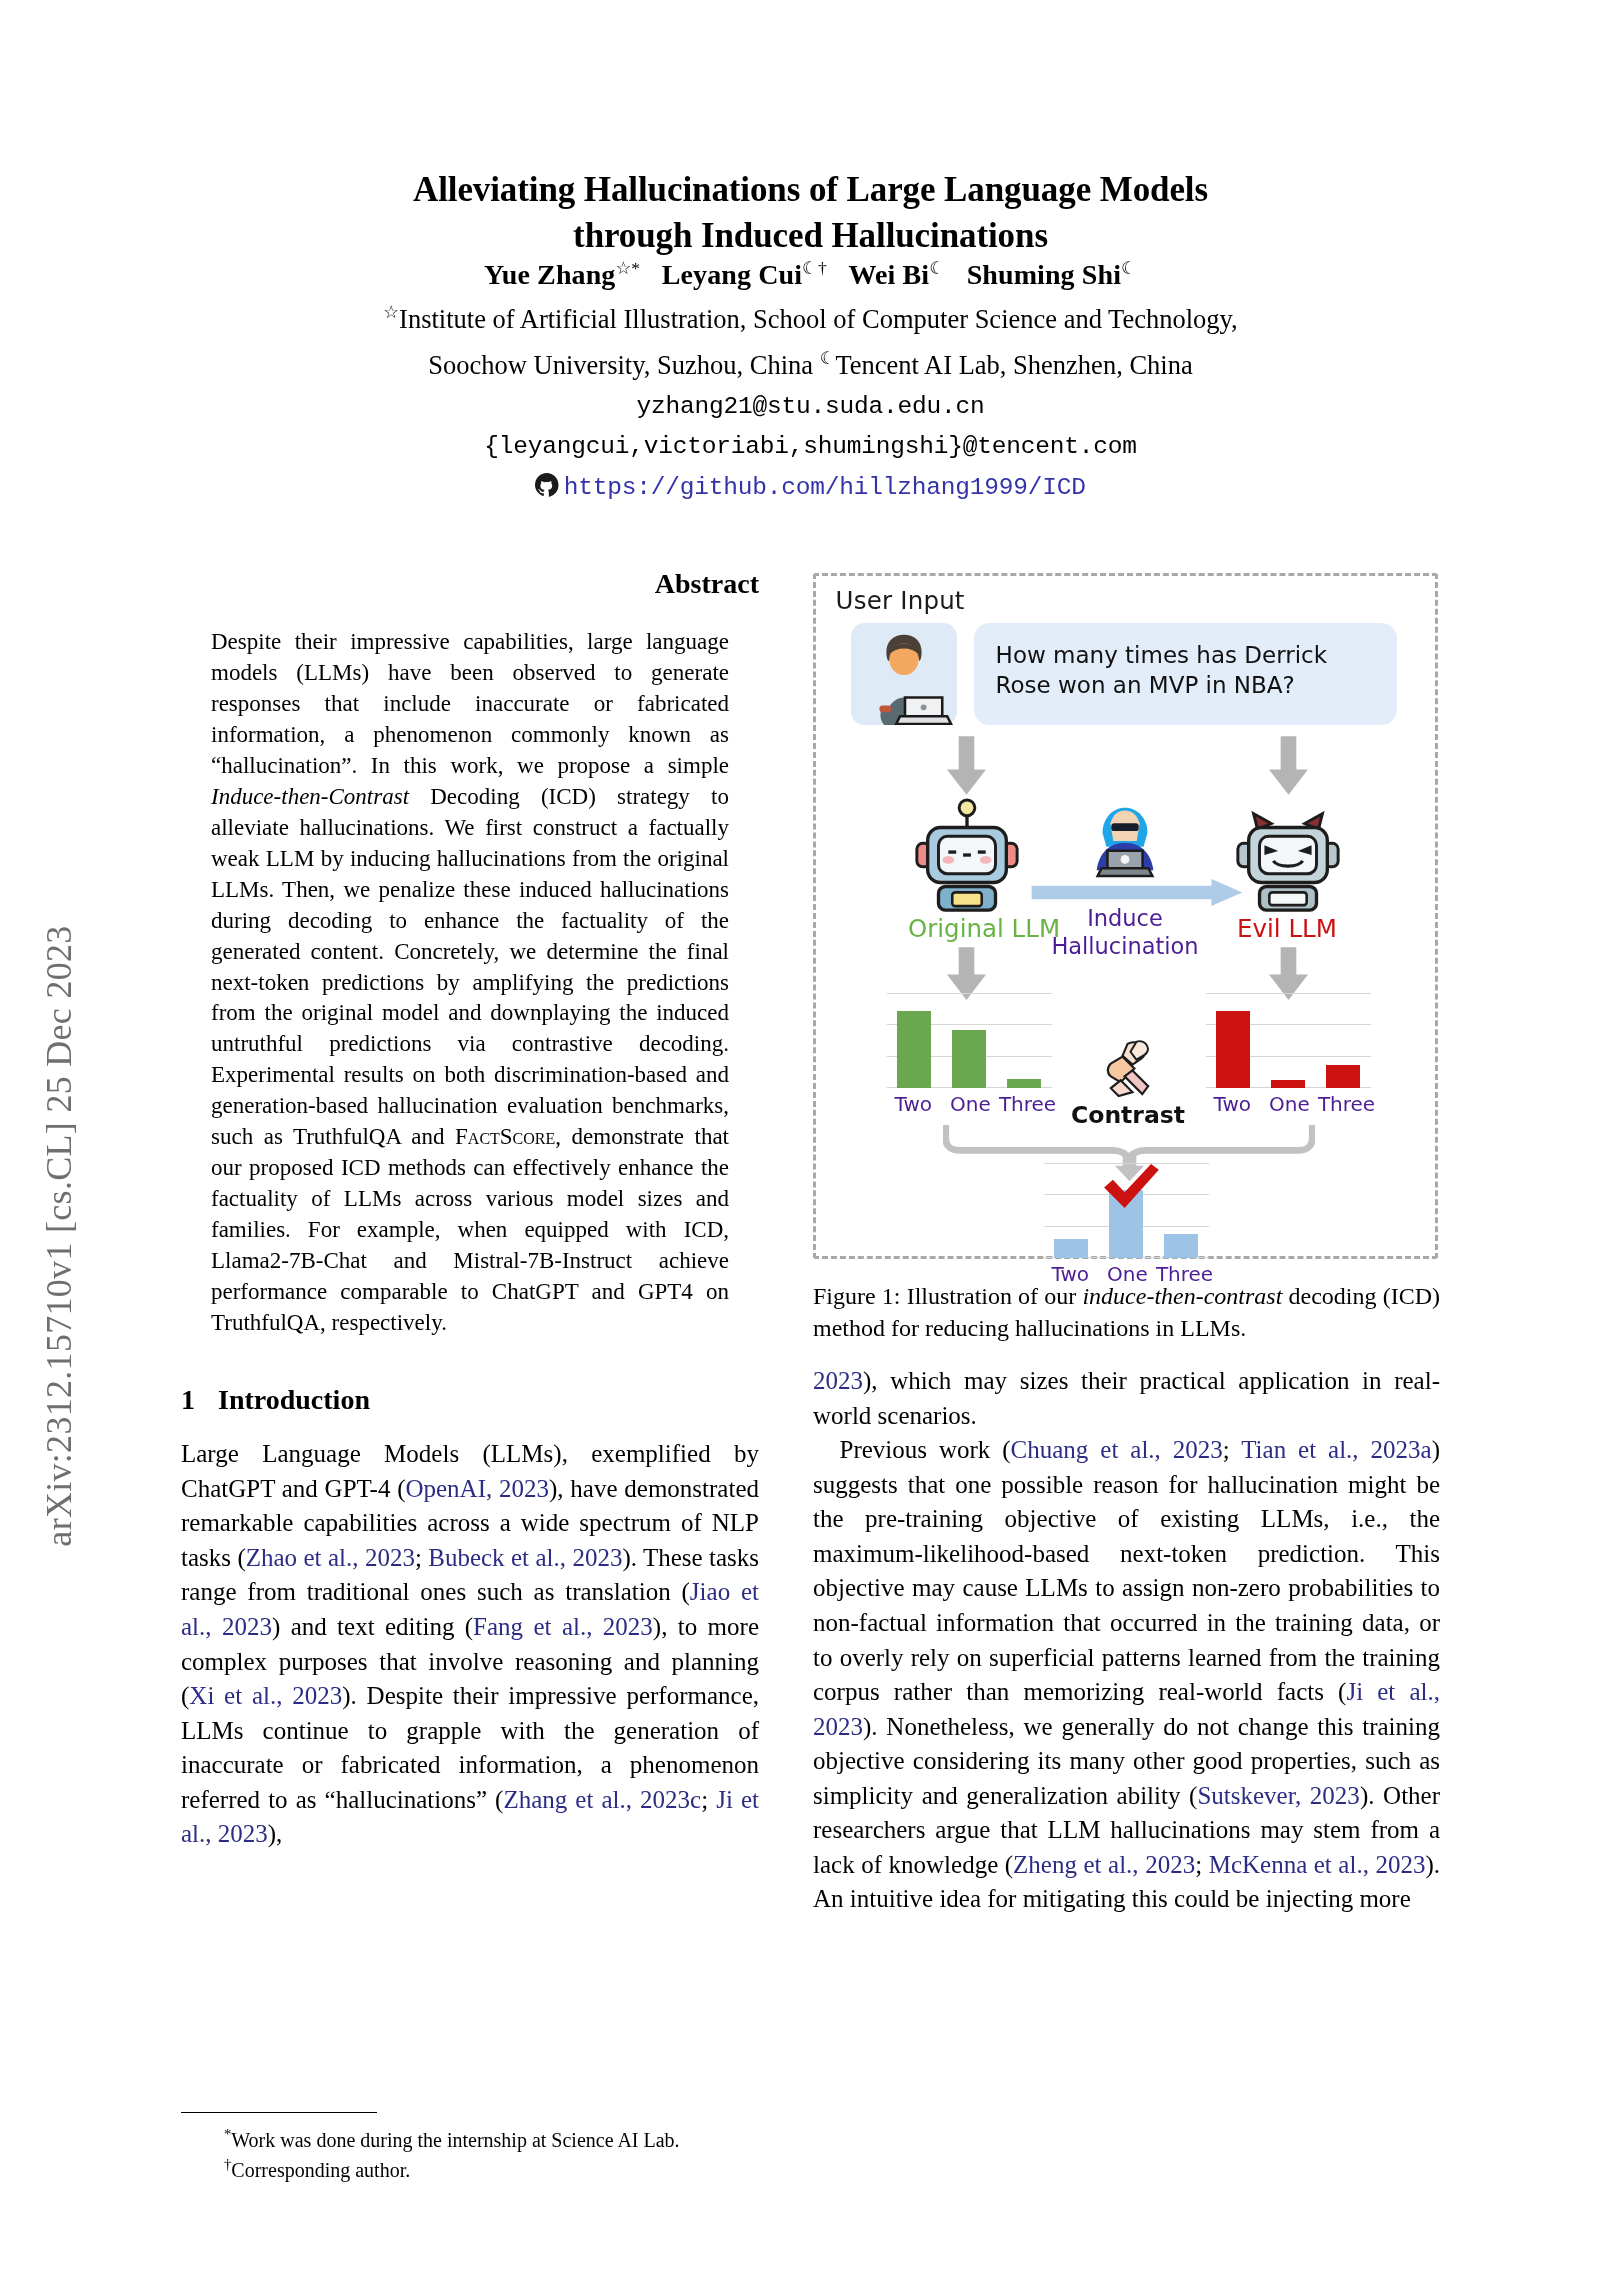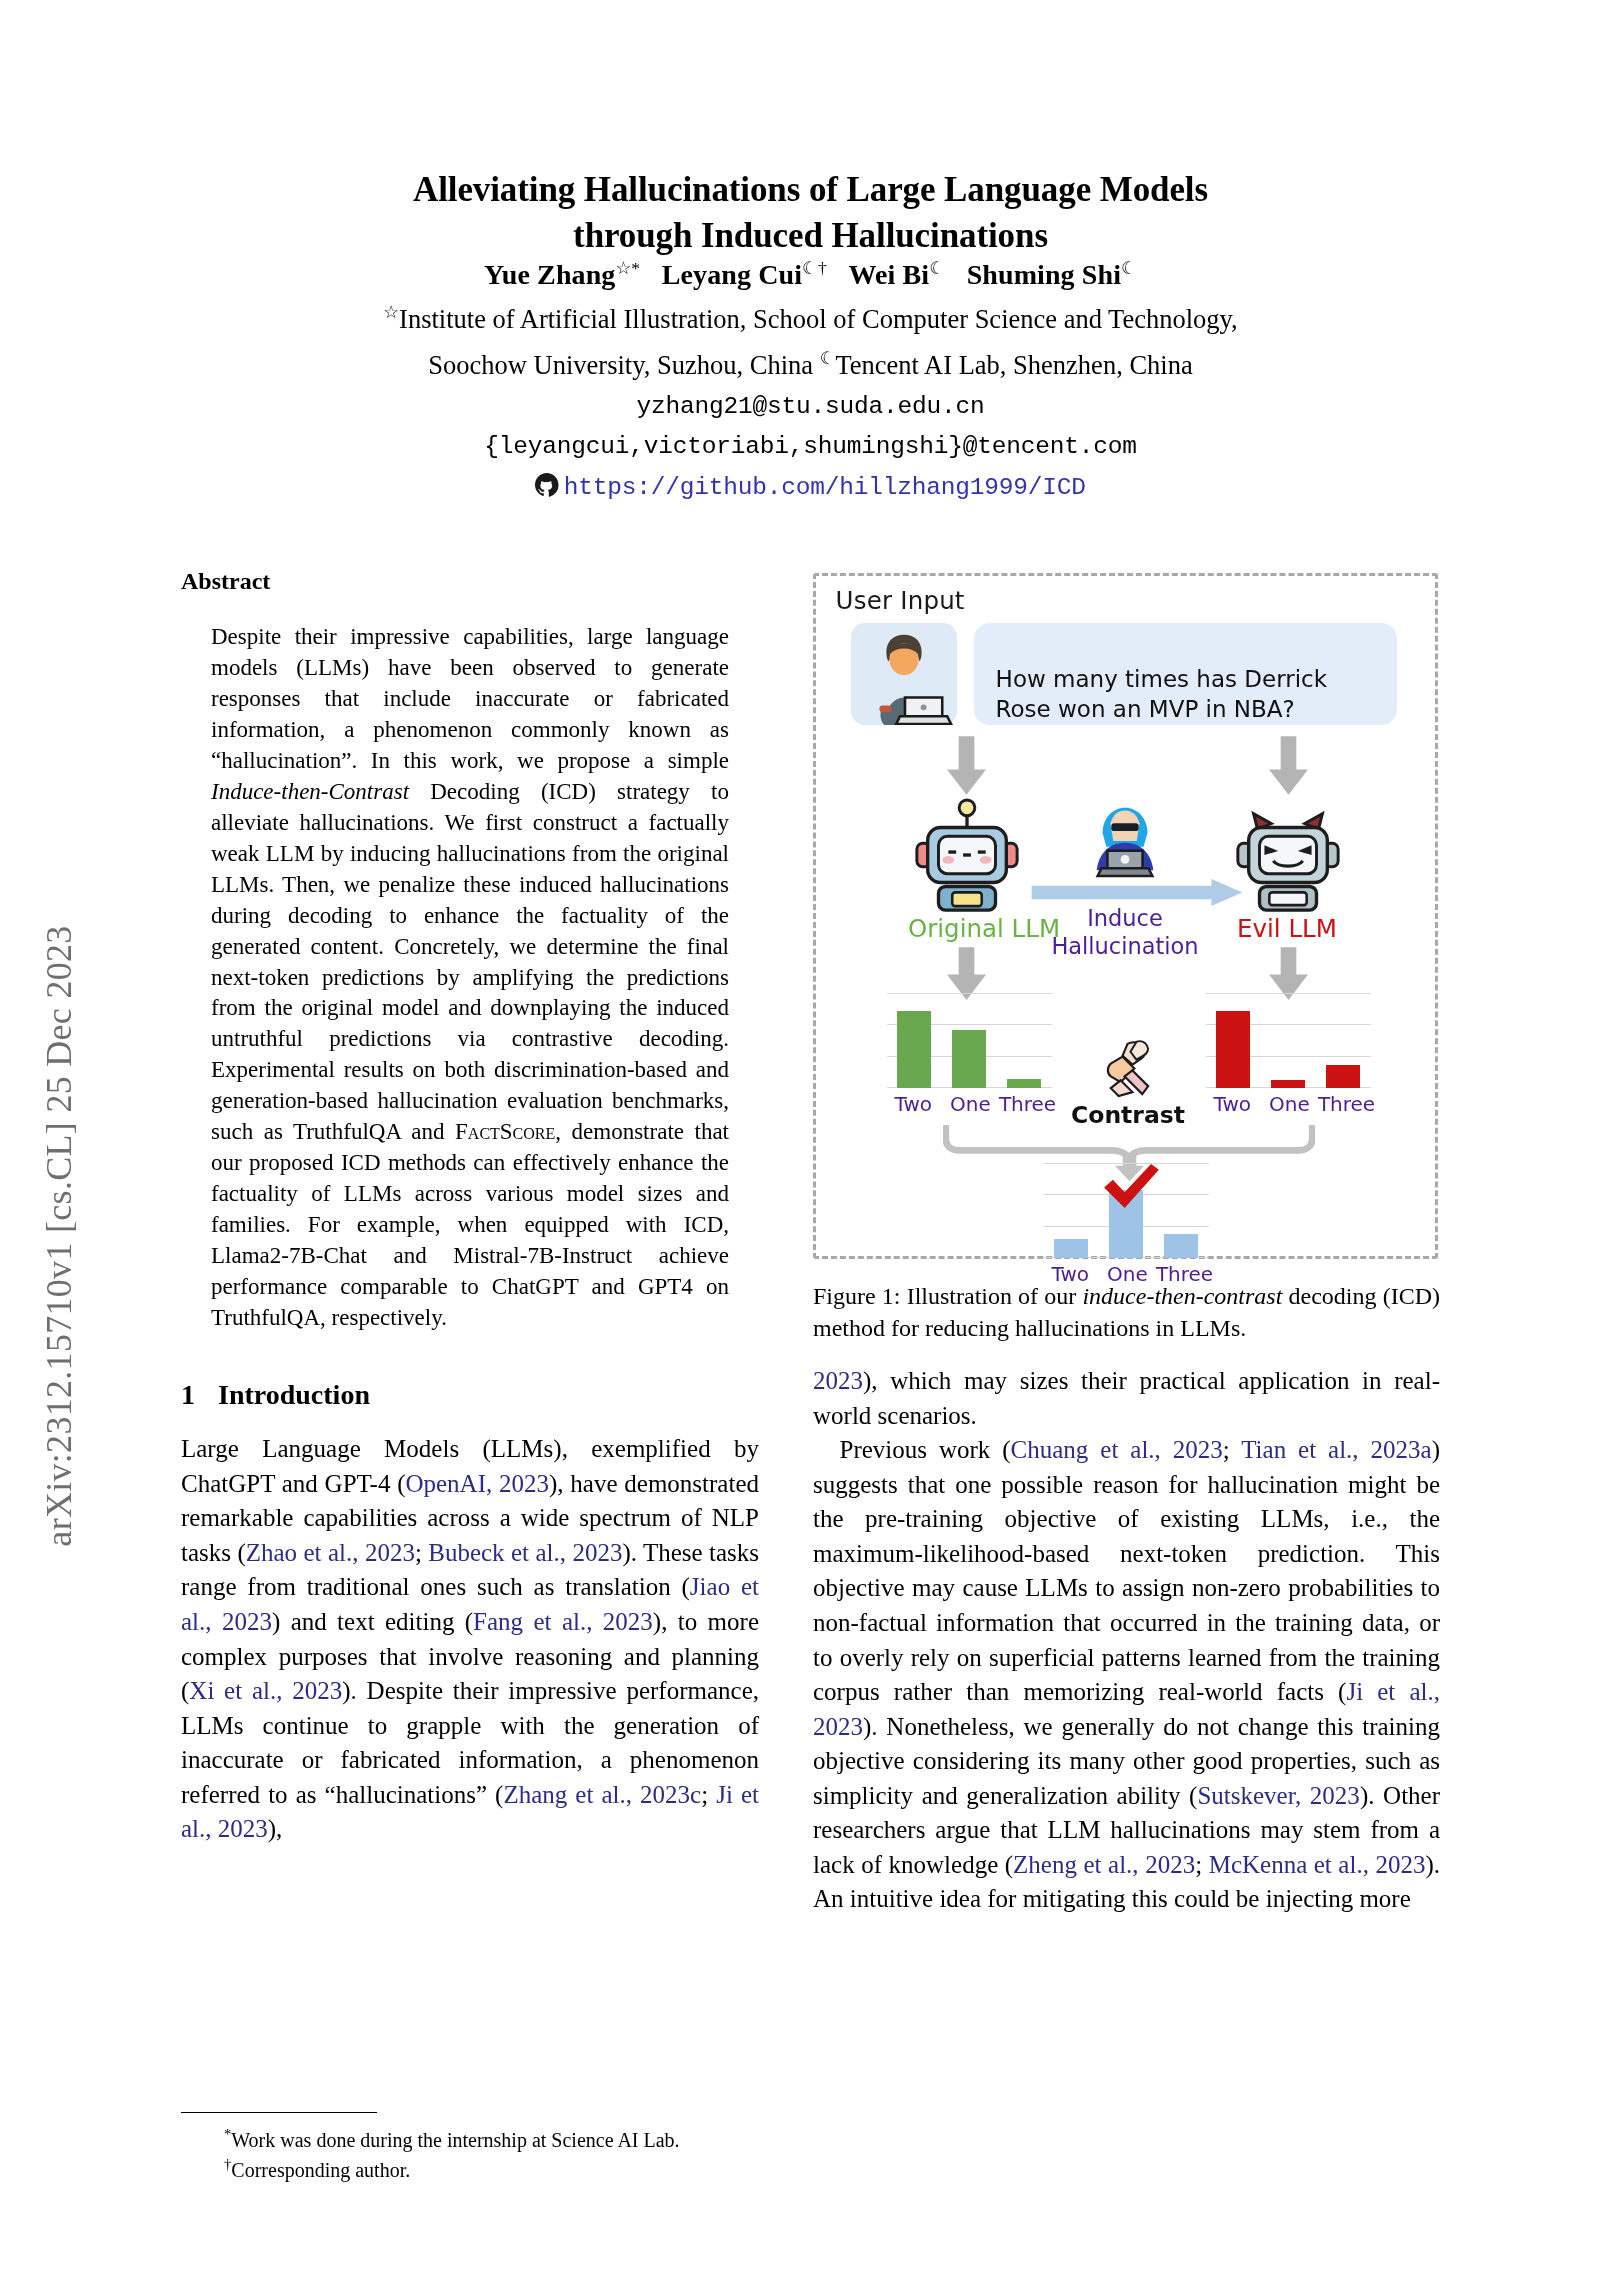--- a/index.html
+++ b/index.html
@@ -59,21 +59,21 @@
     letter-spacing: -0.2px;
   }
   .mono-line.url { color: #3333aa; }
   .gh-icon { display:inline-block; vertical-align: -2.9px; margin-right: 4.9px; }
 
   
   #col-left  { position: absolute; left: 0px;   top: 568px; width: 578px; }
   #col-right { position: absolute; left: 632px; top: 568px; width: 627px; }
 
   .abstract-head {
-    text-align: left; font-size: 24px; font-weight: bold;
+    text-align: right; font-size: 28px; font-weight: bold;
     margin: 0 0 27.4px 0;
   }
   #abstract-body {
     width: 518px; margin: 0 auto;
     font-size: 23px; line-height: 1.345;
     text-align: justify; text-justify: inter-word;
     hyphens: manual;
   }
   #abstract-body .it { font-style: italic; }
   #abstract-body .sc { font-variant: small-caps; }
@@ -126,21 +126,21 @@
     position: absolute; left: 0; top: 0; width: 106px; height: 102px;
     background: #dfeaf7; border-radius: 13.7px;
   }
   .q-bubble {
     position: absolute; left: 123px; top: 0; width: 423px; height: 102px;
     background: #e3edf9; border-radius: 15.7px;
   }
   .q-bubble .qt {
     position: absolute; left: 21.6px; top: 16.7px; right: 22px;
     font-family: "DejaVu Sans", sans-serif;
-    font-size: 23px; line-height: 1.33; color: #111; margin-top: 24px;
+    font-size: 23px; line-height: 1.33; color: #111;
   }
 
   
   .big-arrow { position: absolute; width: 43px; height: 61px; }
   .big-arrow svg { display:block; }
 
   
   .robot-slot { position: absolute; width: 116px; height: 116px; }
   .llm-label {
     position: absolute; text-align: center; width: 196px;

